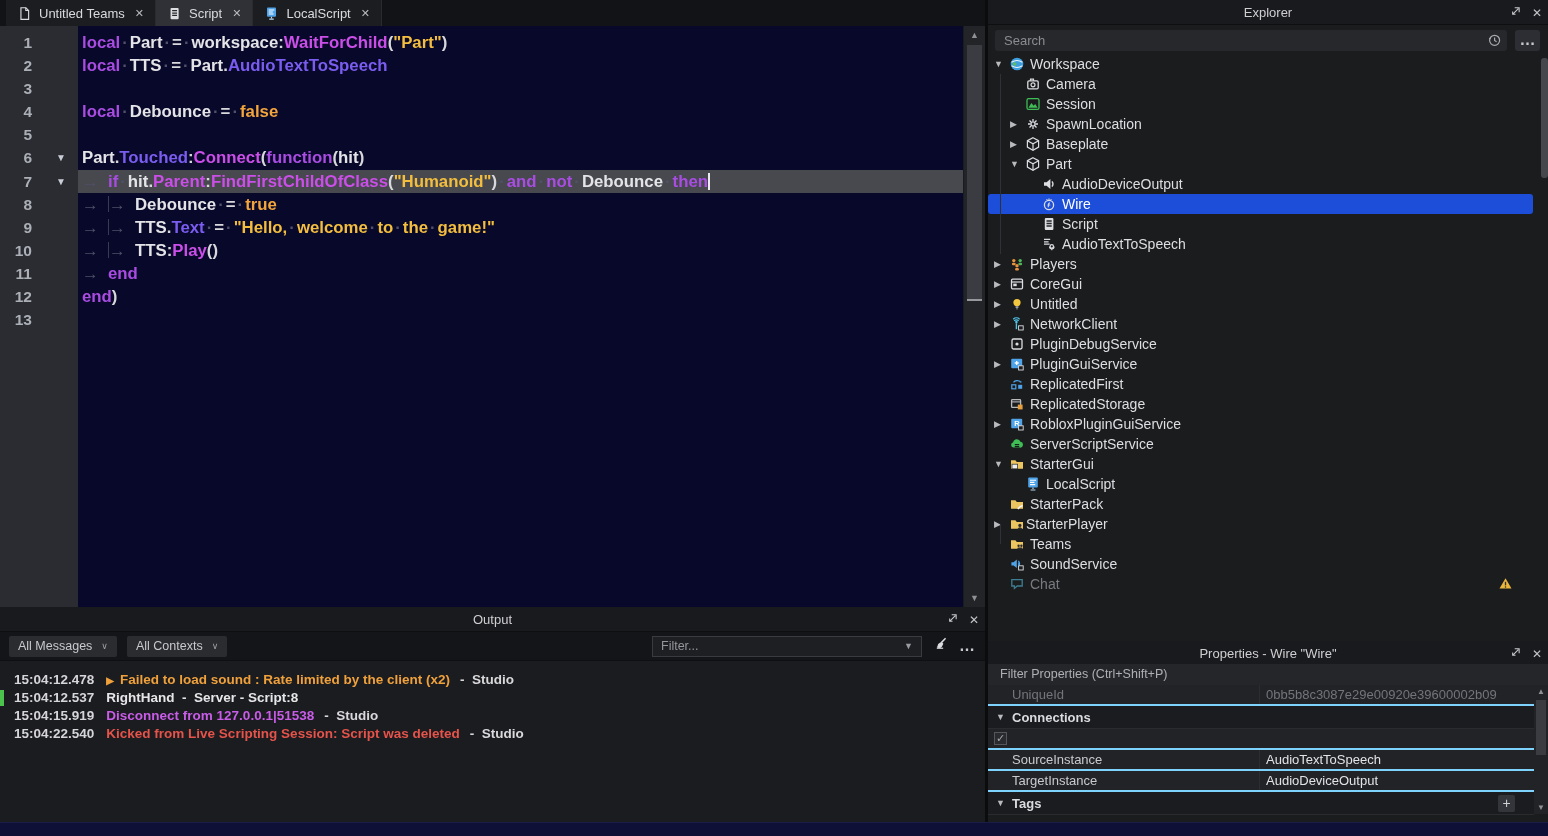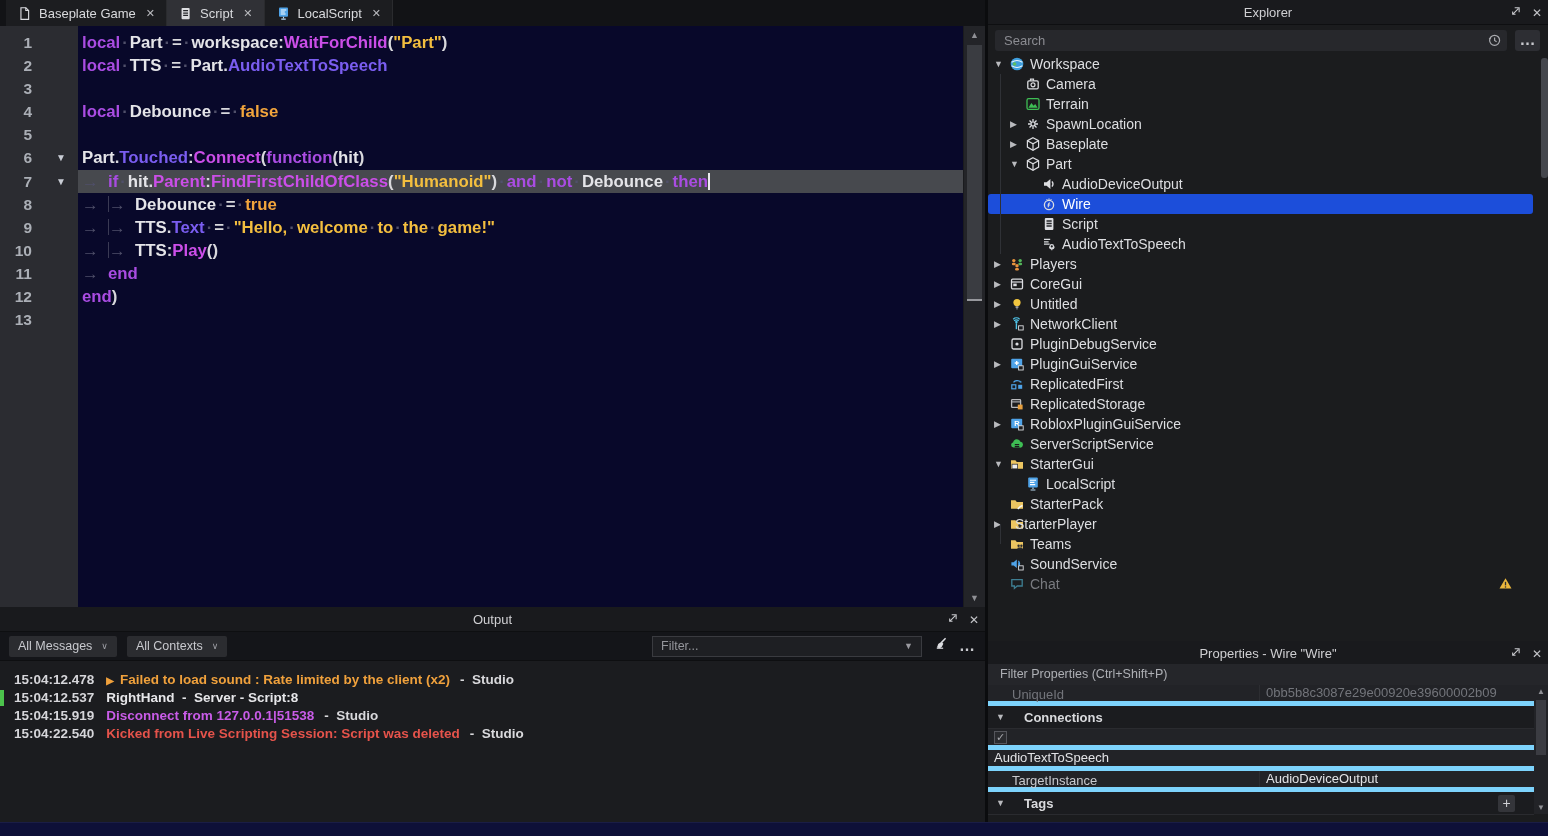--- a/index.html
+++ b/index.html
@@ -81,47 +81,47 @@
   .t-label{position:absolute;top:0;line-height:20px;white-space:nowrap;}
   .t-warn{position:absolute;right:28px;top:2px;}
   .tree-guide{position:absolute;width:1px;background:#2f3136;}
   #exp-scroll{position:absolute;right:0;top:56px;width:7px;height:560px;}
   #exp-thumb{position:absolute;left:0;width:7px;top:2px;height:120px;background:#45474d;border-radius:3px;}
   
   #props-header{position:absolute;left:0;top:641px;width:560px;}
   #props-filter{position:absolute;left:0;top:664px;width:588px;height:21px;background:#25262a;color:#aeb0b5;font-size:12.5px;line-height:21px;padding-left:12px;}
   #props-filter .caret{position:absolute;right:8px;top:0;color:#9fa0a6;font-size:9px;}
   #props-grid{position:absolute;left:0;top:685px;width:546px;}
-  .p-row{position:relative;display:flex;height:21px;align-items:center;background:#222327;border-bottom:5px solid #7dd3fc;font-size:13px;}
+  .p-row{position:relative;display:flex;height:21px;align-items:center;background:#222327;border-bottom:2px solid #7dd3fc;font-size:13px;}
   .p-name{width:272px;padding-left:24px;color:#c9cacf;border-right:1px solid #2c2d31;height:100%;line-height:20px;}
   .p-value{padding-left:6px;color:#e2e3e6;line-height:20px;}
   .p-row.disabled .p-name,.p-row.disabled .p-value{color:#73757b;}
   .p-section{position:relative;display:flex;height:23px;align-items:center;background:#1b1c1f;border-bottom:1px solid #2a2b2f;}
   .p-section .sec-caret{position:absolute;left:8px;font-size:9px;color:#b9babe;}
-  .p-section .sec-name{padding-left:24px;font-weight:bold;font-size:13px;color:#dadbde;margin-left:12px;}
+  .p-section .sec-name{padding-left:24px;font-weight:bold;font-size:13px;color:#dadbde;}
   .p-plus{position:absolute;right:19px;top:3px;width:17px;height:17px;background:#34353a;border-radius:2px;color:#d0d1d5;text-align:center;line-height:16px;font-size:14px;}
   .checkbox{width:13px;height:13px;background:#2a2b2f;border:1px solid #55565c;margin-left:6px;color:#a7a8ad;font-size:11px;line-height:11px;text-align:center;}
   #props-scroll{position:absolute;left:546px;top:685px;width:14px;height:129px;background:#222327;}
   #props-scroll .sc-arrow{font-size:8px;color:#8f9095;height:13px;line-height:13px;}
   #props-thumb{position:absolute;left:2px;right:2px;top:15px;height:55px;background:#3b3c42;}
 </style>
 </head>
 <body>
 
 <div id="root" style="--c-kw: #a94ce2; --c-meth: #cb4ee8; --c-prop: #7a5df0; --c-id: #e4e4e8; --c-str: #f3be3f; --c-bool: #f2a53c; --c-msg-orange: #f0a13c; --c-msg-magenta: #c95ce8; --c-msg-red: #e5534b;">
 
   <div id="tabbar" class="abs">
       <div class="tab">
         <span>
           <svg width="15" height="15" viewBox="0 0 16 16">
             <path d="M4.2 1.8h5.2l3 3v9.4H4.2z" fill="none" stroke="#dcdde1" stroke-width="1.2"></path>
             <path d="M9.4 1.8v3h3" fill="none" stroke="#dcdde1" stroke-width="1.2"></path>
           </svg>
         </span>
-        <span>Baseplate Game</span>
+        <span>Untitled Teams</span>
         <span class="close">✕</span>
       </div>
       <div class="tab active">
         <span>
           <svg width="15" height="15" viewBox="0 0 16 16">
             <rect x="3.8" y="2" width="8.6" height="12" rx="1" fill="#dddee2"></rect>
             <path d="M5.5 5h5.2M5.5 7.5h5.2M5.5 10h5.2" stroke="#26272b" stroke-width="1.4"></path>
           </svg>
         </span>
         <span>Script</span>
@@ -292,21 +292,21 @@
           </span>
           <span class="t-label" style="left:58px">Camera</span>
         </div>
         <div class="tree-row">
           <span class="t-icon" style="left:37px">
             <svg width="16" height="16" viewBox="0 0 16 16">
               <rect x="2" y="2.6" width="12" height="10.8" rx="1.6" fill="none" stroke="#3ebe54" stroke-width="1.3"></rect>
               <path d="M3.4 11.8l3-4.8 2.2 2.8 1.6-1.8 2.4 3.8z" fill="#3ebe54"></path>
             </svg>
           </span>
-          <span class="t-label" style="left:58px">Terrain</span>
+          <span class="t-label" style="left:58px">Session</span>
         </div>
         <div class="tree-row">
           <span class="t-arrow" style="left:22px">▶</span>
           <span class="t-icon" style="left:37px">
             <svg width="16" height="16" viewBox="0 0 16 16">
               <circle cx="8" cy="8" r="2.1" fill="none" stroke="#dcdde1" stroke-width="1.4"></circle>
               <path d="M8 3v2.2M8 10.8V13M3 8h2.2M10.8 8H13M4.5 4.5L6 6M10 10l1.5 1.5M11.5 4.5L10 6M6 10l-1.5 1.5" stroke="#dcdde1" stroke-width="1.3"></path>
             </svg>
           </span>
           <span class="t-label" style="left:58px">SpawnLocation</span>
@@ -509,21 +509,21 @@
         </div>
         <div class="tree-row">
           <span class="t-arrow" style="left:6px">▶</span>
           <span class="t-icon" style="left:21px">
             <svg width="16" height="16" viewBox="0 0 16 16">
               <path d="M2 4.2h4.4l1.4 1.7H14v6.9H2z" fill="#ecc561"></path>
               <circle cx="10.9" cy="9.4" r="1.6" fill="#2b2c30"></circle>
               <path d="M8.6 13.6c0-1.5 1-2.4 2.3-2.4s2.3.9 2.3 2.4z" fill="#2b2c30"></path>
             </svg>
           </span>
-          <span class="t-label" style="left:27px">StarterPlayer</span>
+          <span class="t-label" style="left:38px">StarterPlayer</span>
         </div>
         <div class="tree-row">
           <span class="t-icon" style="left:21px">
             <svg width="16" height="16" viewBox="0 0 16 16">
               <path d="M2 4.2h4.4l1.4 1.7H14v6.9H2z" fill="#ecc561"></path>
               <circle cx="9.6" cy="9.8" r="1.2" fill="#2b2c30"></circle>
               <circle cx="12.4" cy="9.8" r="1.2" fill="#2b2c30"></circle>
               <rect x="8.4" y="11.4" width="5.2" height="2.2" rx="1" fill="#2b2c30"></rect>
             </svg>
           </span>
@@ -580,20 +580,21 @@
           <span class="p-value">0bb5b8c3087e29e00920e39600002b09</span>
         </div>
         <div class="p-section">
           <span class="sec-caret">▼</span>
           <span class="sec-name">Connections</span>
         </div>
         <div class="p-row disabled">
           <span class="checkbox">✓</span>
         </div>
         <div class="p-row">
+          <span class="p-name">SourceInstance</span>
           <span class="p-value">AudioTextToSpeech</span>
         </div>
         <div class="p-row">
           <span class="p-name">TargetInstance</span>
           <span class="p-value">AudioDeviceOutput</span>
         </div>
         <div class="p-section">
           <span class="sec-caret">▼</span>
           <span class="sec-name">Tags</span>
           <span class="p-plus">+</span>

